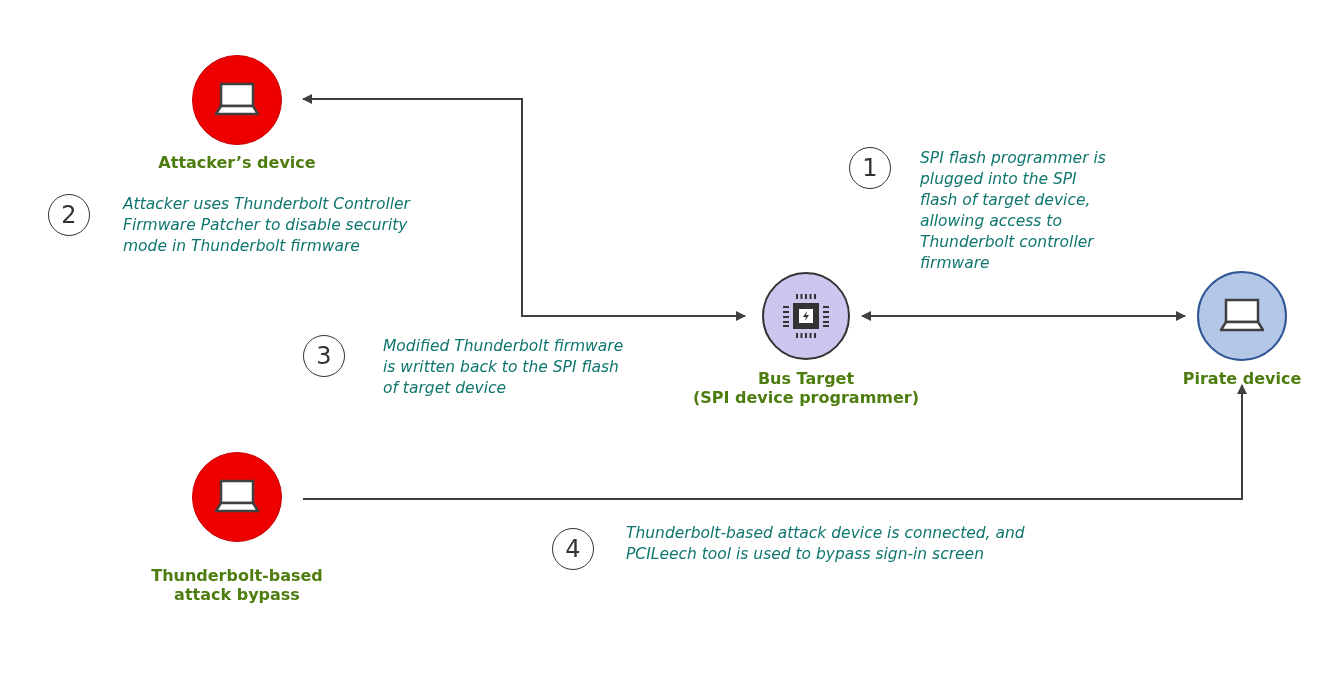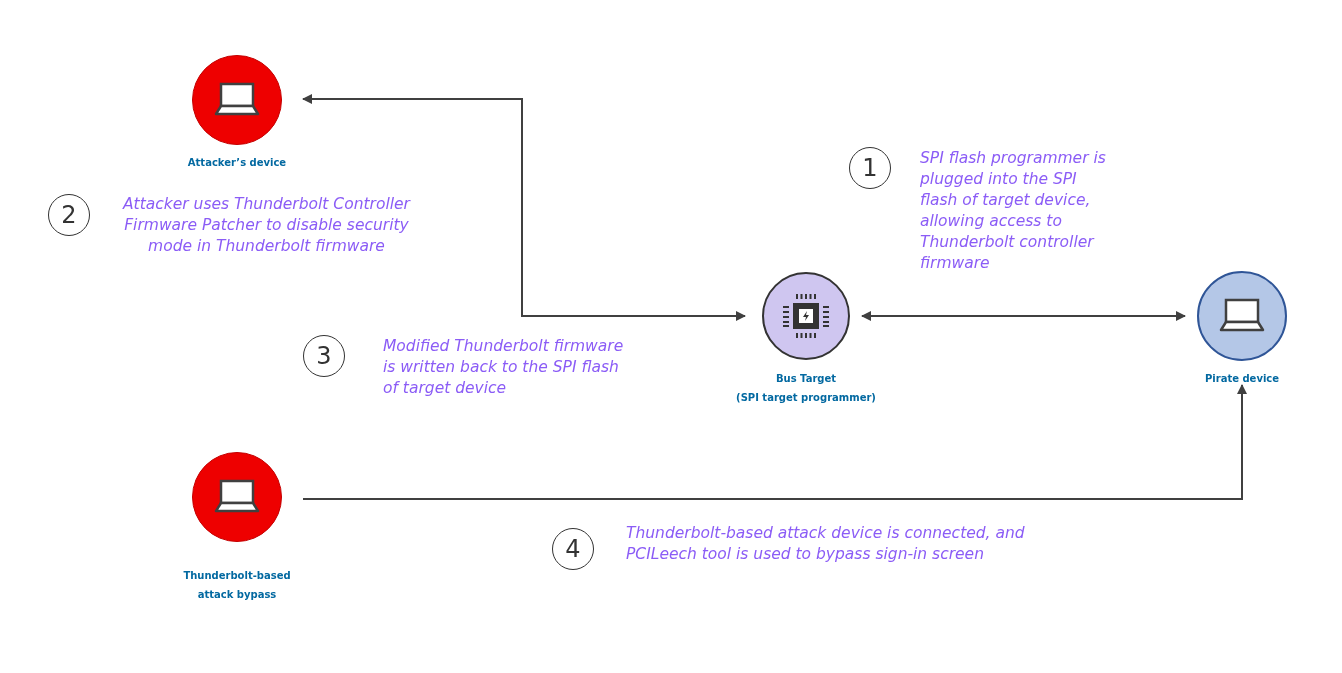--- a/index.html
+++ b/index.html
@@ -2,24 +2,24 @@
 <html><head>
 <meta charset="utf-8">
 <style>
   html, body { margin:0; padding:0; background:#ffffff; }
   body { width:1342px; height:673px; position:relative; overflow:hidden; font-family:"DejaVu Sans", "Liberation Sans", sans-serif; }
   svg#connectors { position:absolute; left:0; top:0; }
   .node { position:absolute; border-radius:50%; box-sizing:border-box; display:flex; align-items:center; justify-content:center; }
   .node.red { background:#ee0000; border:1.5px solid #c40000; }
   .node.blue { background:#b4c7e7; border:2px solid #2f5597; }
   .node.purple { background:#cfc6f0; border:2.5px solid #333333; }
-  .label { position:absolute; text-align:center; font-size:10px; font-weight:bold; color:#0369a1; line-height:19px; transform:translateX(-50%); white-space:nowrap; }
+  .label { position:absolute; text-align:center; font-size:16px; font-weight:bold; color:#4d7c0f; line-height:19px; transform:translateX(-50%); white-space:nowrap; }
   .step { position:absolute; display:flex; align-items:flex-start; }
   .step-num { width:40px; height:40px; border:1.5px solid #333; border-radius:50%; display:flex; align-items:center; justify-content:center; font-size:24px; color:#333; flex:0 0 auto; background:#fff; }
-  .step-text { font-style:italic; font-size:15.5px; color:#8b5cf6; line-height:21px; margin-left:18px; white-space:pre-line; }
+  .step-text { font-style:italic; font-size:15.5px; color:#0f766e; line-height:21px; margin-left:18px; white-space:pre-line; }
 </style>
 </head>
 <body>
 
 <svg id="connectors" width="1342" height="673">
   <defs>
     <marker id="ah" markerWidth="10" markerHeight="10" refX="9" refY="5" orient="auto" markerUnits="userSpaceOnUse">
       <path d="M0,0 L10,5 L0,10 Z" fill="#404040"></path>
     </marker>
     <marker id="ahs" markerWidth="10" markerHeight="10" refX="1" refY="5" orient="auto" markerUnits="userSpaceOnUse">
@@ -66,21 +66,21 @@
       <line x1="45" y1="19" x2="51" y2="19"></line>
         <line x1="45" y1="24" x2="51" y2="24"></line>
         <line x1="45" y1="29" x2="51" y2="29"></line>
         <line x1="45" y1="34" x2="51" y2="34"></line>
         <line x1="45" y1="38" x2="51" y2="38"></line>
     </g>
   </svg>
 </div>
 <div class="label" style="left:806px; top:369px;">
   <div>Bus Target</div>
-  <div>(SPI target programmer)</div>
+  <div>(SPI device programmer)</div>
 </div>
 
 <div class="node blue" style="left:1197px; top:271px; width:90px; height:90px;">
   <svg width="46" height="36" viewBox="0 0 46 36">
     <rect x="7" y="2" width="32" height="22" fill="#fff" stroke="#404040" stroke-width="2.5"></rect>
     <path d="M7,24 L39,24 L44,32 L2,32 Z" fill="#fff" stroke="#404040" stroke-width="2.5" stroke-linejoin="round"></path>
   </svg>
 </div>
 <div class="label" style="left:1242px; top:369px;">Pirate device</div>
 
@@ -100,21 +100,21 @@
   <div class="step-text" style="margin-left:29px; margin-top:1px;">SPI flash programmer is
 plugged into the SPI
 flash of target device,
 allowing access to
 Thunderbolt controller
 firmware</div>
 </div>
 
 <div class="step" style="left:48px; top:194px;">
   <div class="step-num">2</div>
-  <div class="step-text" style="margin-left:33px;text-align:center;">Attacker uses Thunderbolt Controller
+  <div class="step-text" style="margin-left:33px;">Attacker uses Thunderbolt Controller
 Firmware Patcher to disable security
 mode in Thunderbolt firmware</div>
 </div>
 
 <div class="step" style="left:303px; top:335px;">
   <div class="step-num">3</div>
   <div class="step-text" style="margin-left:38px; margin-top:1px;">Modified Thunderbolt firmware
 is written back to the SPI flash
 of target device</div>
 </div>

